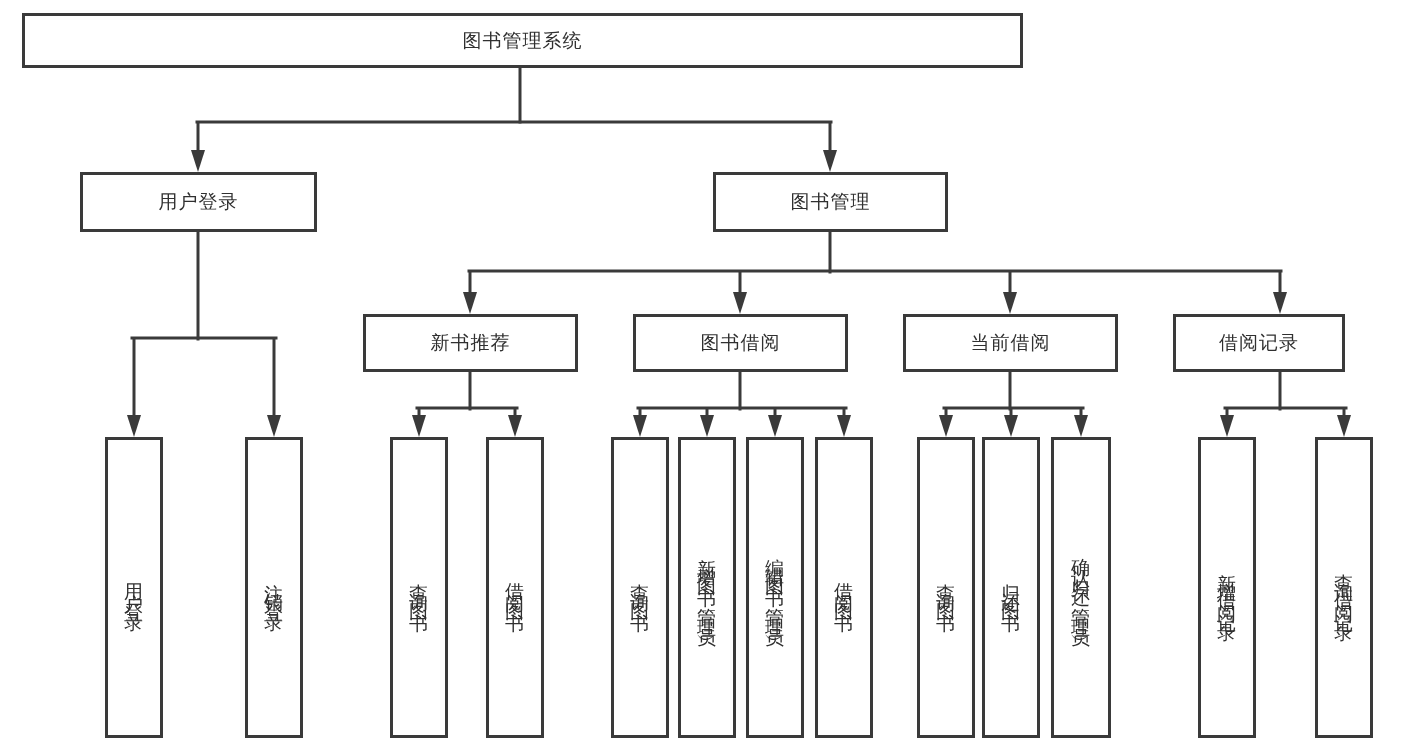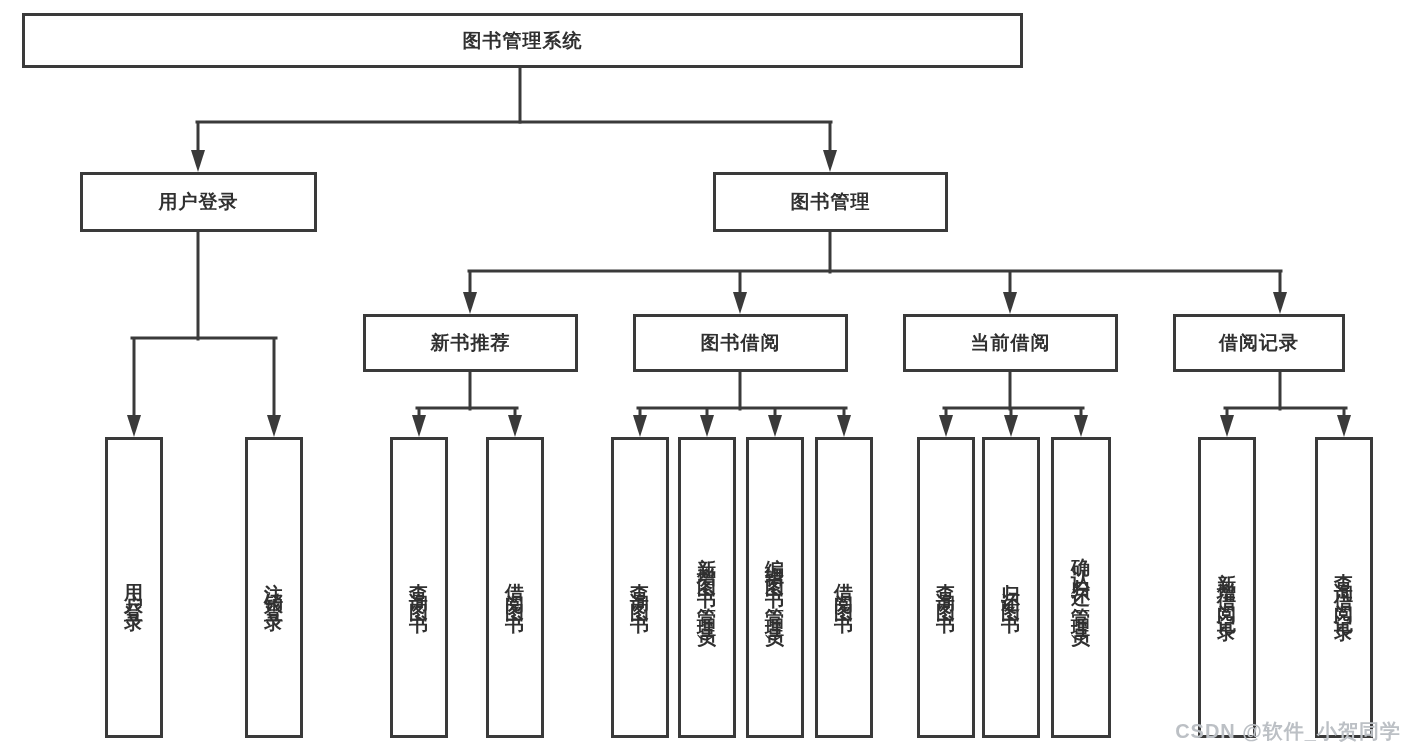--- a/index.html
+++ b/index.html
@@ -3,21 +3,20 @@
 <meta charset="utf-8">
 <style>
   html, body { margin: 0; padding: 0; background: #ffffff; }
   .canvas {
     position: relative;
     width: 1405px;
     height: 747px;
     background: #ffffff;
     font-family: "Liberation Sans", sans-serif;
     overflow: hidden;
-    font-weight: bold;
   }
   .node {
     position: absolute;
     box-sizing: border-box;
     background: #ffffff;
     border: 3px solid #3a3a3a;
     display: flex;
     align-items: center;
     justify-content: center;
     font-size: 19px;
@@ -138,15 +137,14 @@
   <div class="node leaf" style="left:746px;">编辑图书（管理员）</div>
   <div class="node leaf" style="left:815px;">借阅图书</div>
 
   <div class="node leaf" style="left:917px;">查询图书</div>
   <div class="node leaf" style="left:982px;">归还图书</div>
   <div class="node leaf" style="left:1051px; width:60px;">确认归还（管理员）</div>
 
   <div class="node leaf" style="left:1198px;">新增借阅记录</div>
   <div class="node leaf" style="left:1315px;">查询借阅记录</div>
 
-  <div class="watermark">CSDN @软件_小贺同学</div>
 
 </div>
 
 </body></html>

